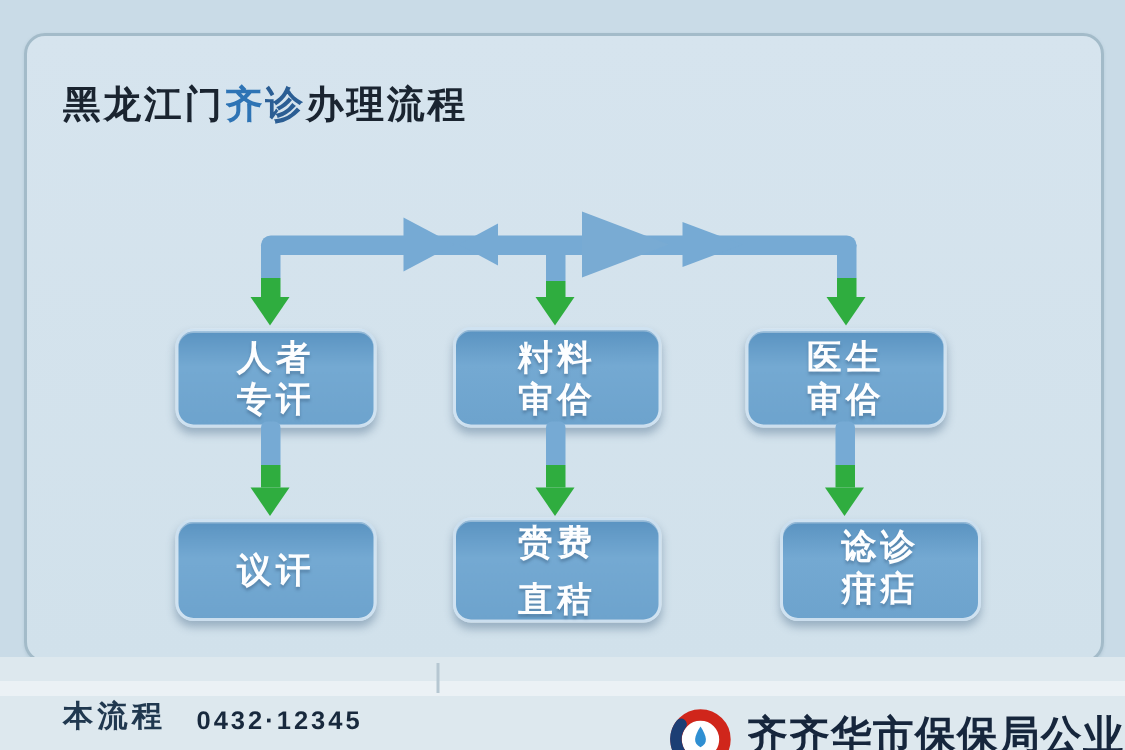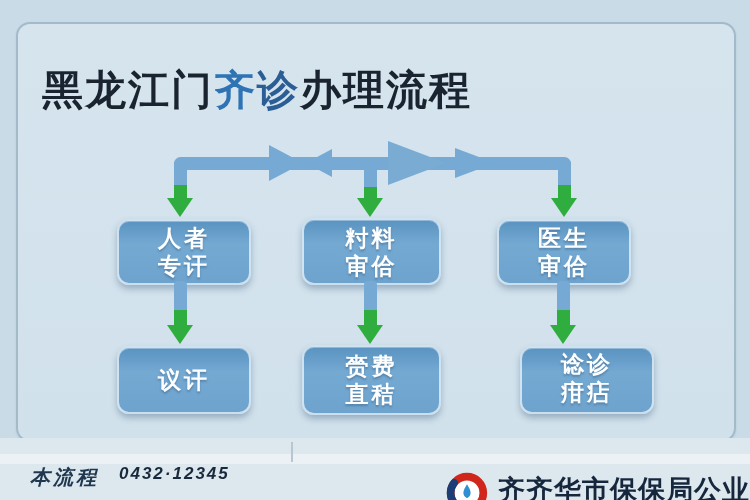--- a/index.html
+++ b/index.html
@@ -10,21 +10,21 @@
   }
   
   .card{
     position:absolute;left:16px;top:22px;width:716px;height:416px;
     border:2px solid #a3bbc9;border-radius:14px;
     background:linear-gradient(180deg,#d6e4ee 0%,#d1e1eb 100%);
     box-shadow:0 1px 2px rgba(120,150,170,.25);
   }
   .title{
     position:absolute;left:42px;top:36px;
-    font-size:41px;font-weight:800;letter-spacing:2px;
+    font-size:25px;font-weight:800;letter-spacing:2px;
     color:#1a2430;white-space:nowrap;
   }
   .title .hl1{color:#2e74b5;}
   .title .hl2{color:#2b5e94;}
 
   
   #diagram{position:absolute;left:0;top:0;width:750px;height:500px;margin-top:48px;}
   .pipe{position:absolute;background:#76aad4;}
   .h-pipe{left:174px;top:109px;width:397px;height:13px;border-radius:7px;}
   .down-arrow{position:absolute;width:13px;}
@@ -53,23 +53,22 @@
     letter-spacing:3px;text-align:center;
     display:flex;flex-direction:column;justify-content:center;
     text-shadow:0 2px 2px rgba(40,70,100,.35);
   }
 
   
   .footer{position:absolute;left:0;top:438px;width:750px;height:62px;background:#dde8ee;}
   .footer-band{position:absolute;left:0;top:16px;width:750px;height:10px;background:#ebf1f5;}
   .footer-divider{position:absolute;left:291px;top:4px;width:2px;height:20px;background:#b6c7d2;}
   .footer-left{
-    position:absolute;left:30px;top:26px;display:flex;align-items:flex-start;gap:20px;
+    position:absolute;left:42px;top:26px;display:flex;align-items:flex-end;gap:20px;
     color:#20384f;
-    font-style:italic;
   }
   .footer-label{font-size:20px;font-weight:600;letter-spacing:3px;}
   .footer-phone{font-size:17px;font-weight:800;letter-spacing:2px;color:#18293d;}
   .footer-right{position:absolute;left:444px;top:30px;display:flex;align-items:flex-start;gap:8px;}
   .org-name{font-size:27px;font-weight:800;letter-spacing:1px;color:#16263c;white-space:nowrap;margin-top:4px;}
   .logo{width:46px;height:46px;flex:0 0 auto;}
 </style>
 </head>
 <body>
 
@@ -115,21 +114,21 @@
   <div class="down-arrow" style="left:364px;top:233px;height:44px;">
       <div class="shaft"></div>
     </div>
   <div class="down-arrow" style="left:557px;top:233px;height:44px;">
       <div class="shaft"></div>
     </div>
 
   <div class="flow-box" style="left:117px;top:298px;width:130px;height:64px;">
     <div>议讦</div>
   </div>
-  <div class="flow-box" style="left:302px;top:297px;width:135px;height:66px;">
+  <div class="flow-box" style="left:302px;top:297px;width:135px;height:66px;justify-content:space-between;">
     <div>赍费</div>
     <div>直秸</div>
   </div>
   <div class="flow-box" style="left:520px;top:298px;width:130px;height:64px;font-family:Liberation Mono, monospace;">
     <div>谂诊</div>
     <div>疳痁</div>
   </div>
 
 </div>
 

